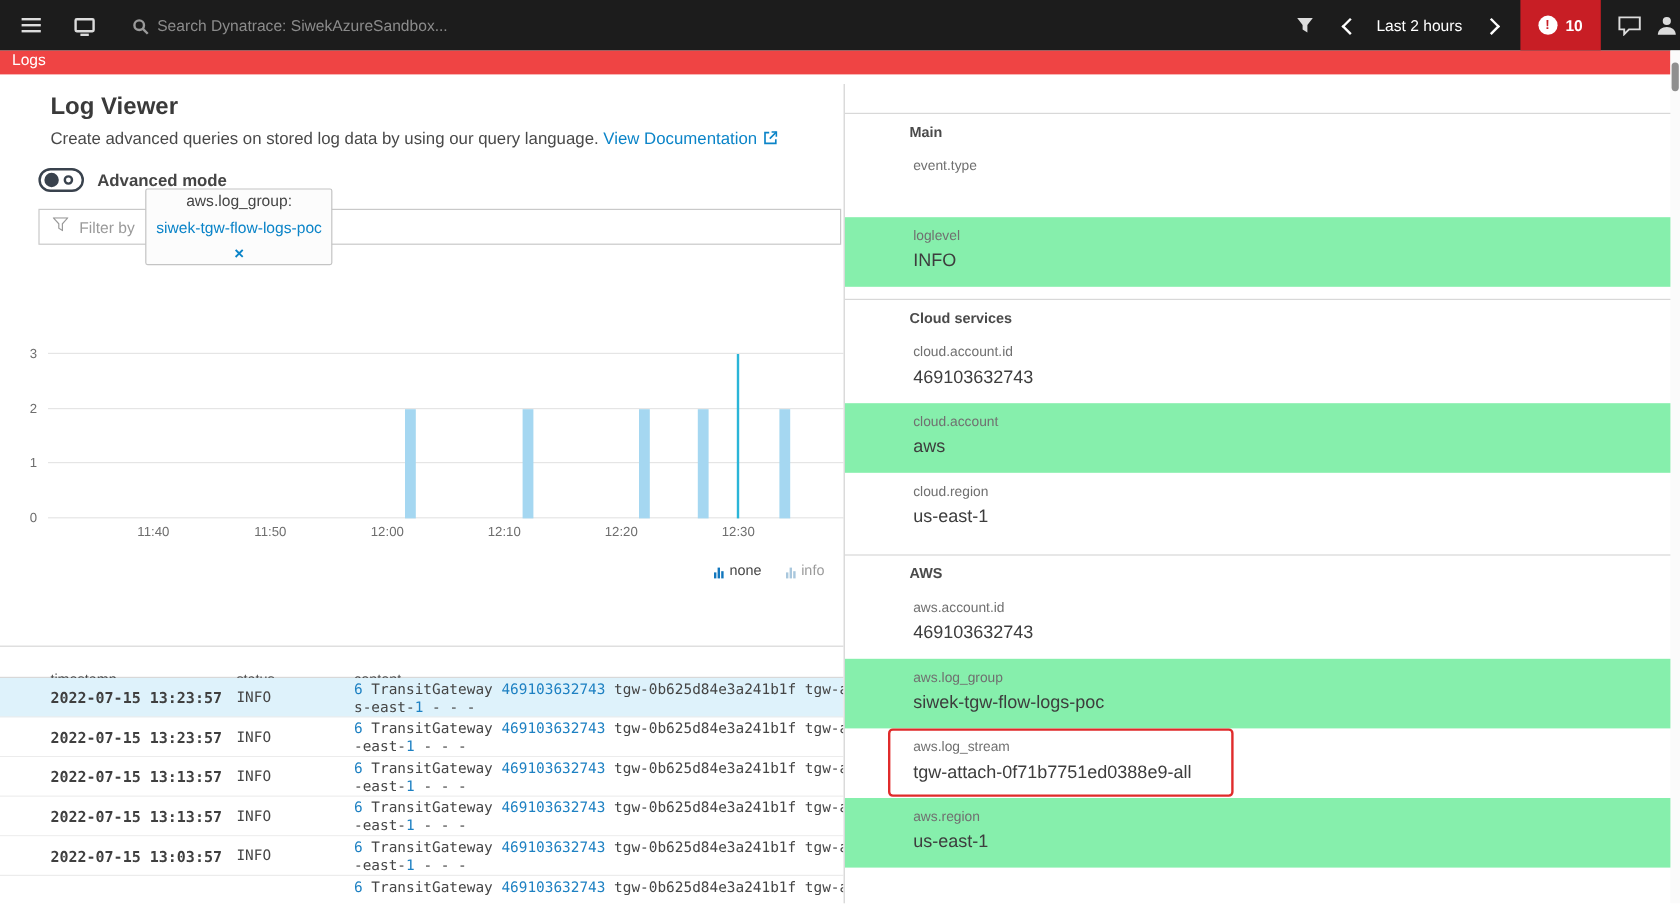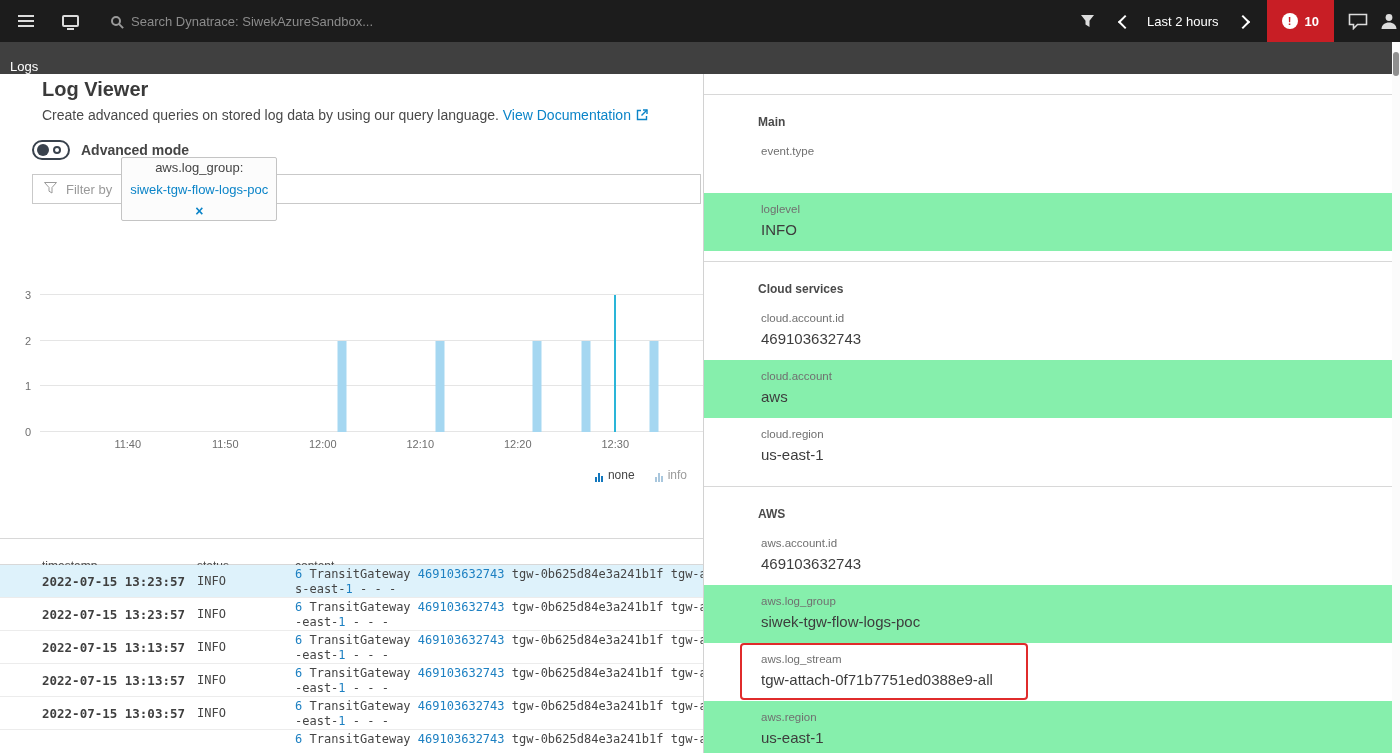--- a/index.html
+++ b/index.html
@@ -25,21 +25,21 @@
   .chev-right::before { transform: rotate(-135deg); }
   .time-range { color: #fff; font-size: 13px; margin: 0 10px; cursor: pointer; white-space: nowrap; }
   .topbar-funnel { margin-right: 16px; }
   .problem-badge { height: 42px; background: #c81e25; display: flex; align-items: center; gap: 7px; padding: 0 15px; margin-left: 12px; cursor: pointer; }
   .problem-icon { width: 16px; height: 16px; border-radius: 50%; background: #fff; color: #c81e25; font-size: 11px; font-weight: bold; display: flex; align-items: center; justify-content: center; }
   .problem-count { color: #fff; font-size: 13px; font-weight: bold; }
   .chat-btn { margin: 0 12px 0 14px; }
   .user-btn { margin-right: 2px; }
 
   
-  .breadcrumb-bar { position: absolute; top: 42px; left: 0; width: 1392px; height: 32px; background: #404040; color: #fff; display: flex; align-items: flex-end; padding-left: 10px; font-size: 13px; z-index: 25; }
+  .breadcrumb-bar { position: absolute; top: 42px; left: 0; width: 1392px; height: 20px; background: #ef4444; color: #fff; display: flex; align-items: flex-start; padding-left: 10px; font-size: 13px; z-index: 25; }
   .breadcrumb-bar span { cursor: pointer; }
 
   
   .left-panel { position: absolute; top: 70px; left: 0; width: 703px; height: 683px; background: #fff; }
   .page-title { position: absolute; left: 42px; top: 8px; font-size: 20px; font-weight: bold; color: #3a3a3a; }
   .subtitle { position: absolute; left: 42px; top: 37px; font-size: 14px; color: #494949; width: 650px; }
   .doc-link { color: #0b84c8; text-decoration: none; cursor: pointer; display: inline-flex; align-items: center; gap: 5px; }
   .toggle-row { position: absolute; left: 32px; top: 70px; display: flex; align-items: center; gap: 11px; }
   .toggle { width: 38px; height: 20px; border: 2px solid #39424d; border-radius: 11px; display: inline-flex; align-items: center; padding: 0 3px; gap: 4px; cursor: pointer; background: #fff; }
   .knob-on { width: 12px; height: 12px; border-radius: 50%; background: #39424d; }
@@ -87,21 +87,21 @@
   .cell-status { position: absolute; left: 197px; top: 9px; font-family: "DejaVu Sans Mono", monospace; font-size: 12px; color: #454545; }
   .cell-content { position: absolute; left: 295px; top: 2px; width: 408px; overflow: hidden; font-family: "DejaVu Sans Mono", monospace; font-size: 12px; line-height: 15px; }
   .content-line { white-space: pre; height: 15px; overflow: hidden; }
   .seg-n { color: #1d80c2; }
   .seg-t { color: #454545; }
 
   
   .right-panel { position: absolute; top: 70px; left: 703px; width: 697px; height: 683px; background: #fff; border-left: 1px solid #d2d2d2; overflow: hidden; }
   .details { padding-top: 24px; }
   .detail-section { border-top: 1px solid #d8d8d8; padding: 8px 0 10px 0; }
-  .detail-section-title { margin: 12px 0 6px 54px; font-size: 12px; font-weight: bold; color: #4a4a4a; }
+  .detail-section-title { margin: 0 0 6px 54px; font-size: 12px; font-weight: bold; color: #4a4a4a; }
   .detail-field { height: 58px; padding: 10px 0 0 57px; position: relative; }
   .detail-field.alt { background: #86efac; }
   .detail-label { font-size: 11.5px; color: #707070; margin-bottom: 6px; }
   .detail-value { font-size: 15px; color: #3d3d3d; }
   .red-box { position: absolute; left: 36px; top: 0px; width: 288px; height: 57px; border: 2px solid #e02b2b; border-radius: 4px; pointer-events: none; }
 
   
   .scrollbar-track { position: absolute; right: 0; top: 42px; width: 8px; height: 711px; background: #fbfbfb; z-index: 40; cursor: pointer; }
   .scrollbar-thumb { position: absolute; left: 1px; top: 10px; width: 6px; height: 24px; background: #8f8f8f; border-radius: 3px; cursor: pointer; }
 </style>

